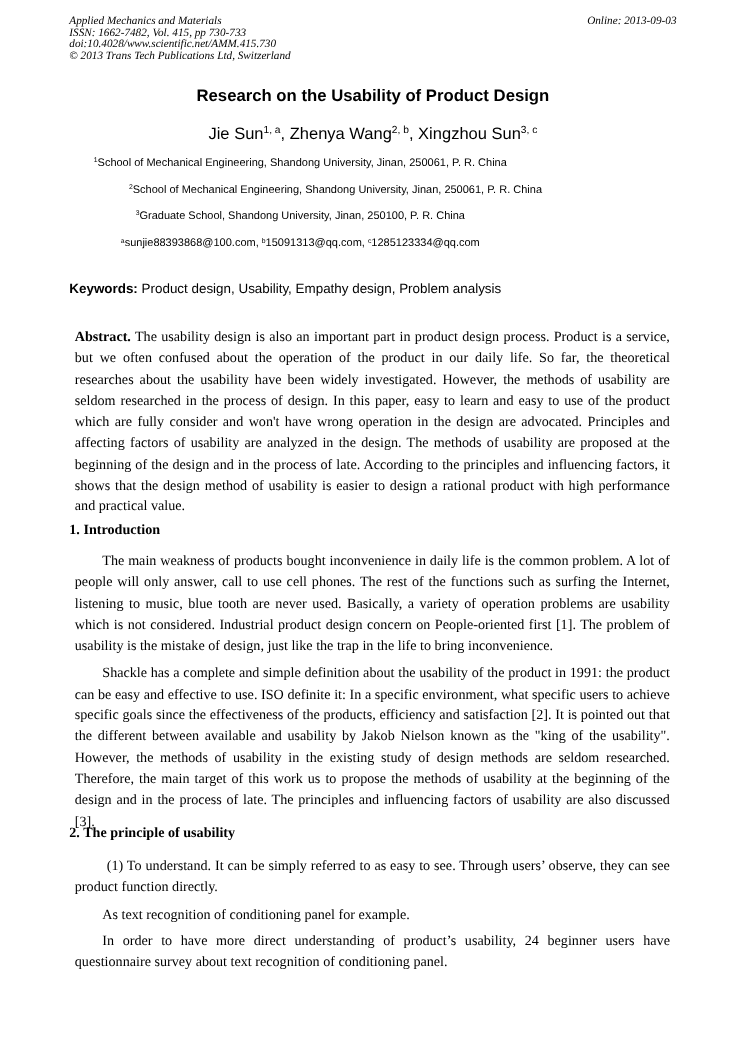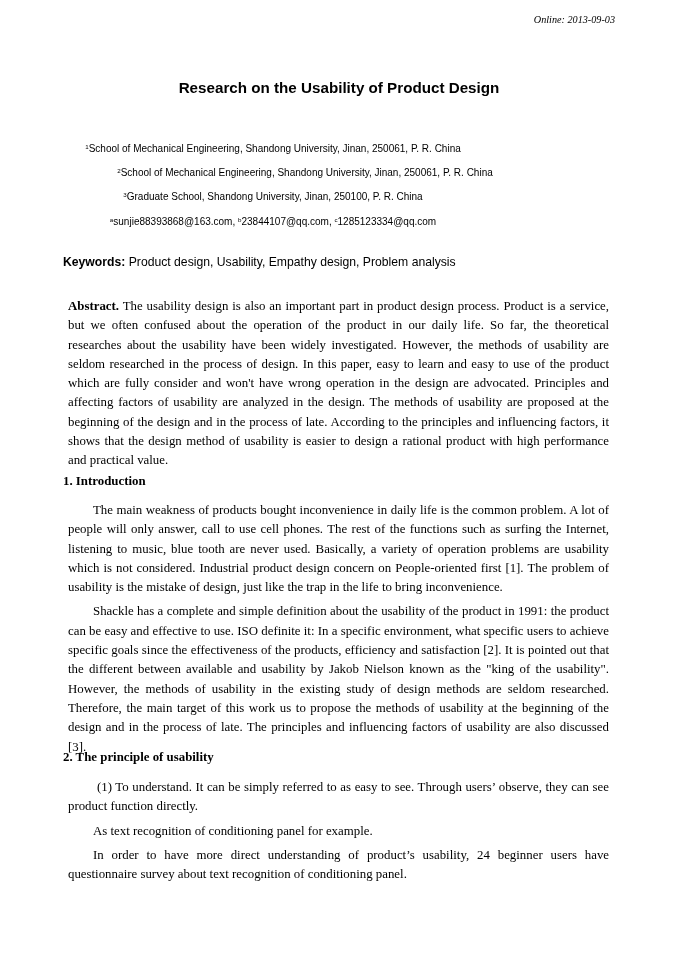--- a/index.html
+++ b/index.html
@@ -22,29 +22,38 @@
   .indent { text-indent: 25px; }
   .indent2 { text-indent: 29px; }
   .section-heading { position: absolute; left: 63px; font-family: "Liberation Serif", serif; font-weight: bold; font-size: 12.85px; }
   .abstract-label { font-weight: bold; }
 </style>
 </head>
 <body>
 
 <div class="page">
 
+  <div class="hdr-left">
+    <div>Applied Mechanics and Materials</div>
+    <div>ISSN: 1662-7482, Vol. 415, pp 730-733</div>
+    <div>doi:10.4028/www.scientific.net/AMM.415.730</div>
+    <div>© 2013 Trans Tech Publications Ltd, Switzerland</div>
+  </div>
   <div class="hdr-right">Online: 2013-09-03</div>
 
   <div class="title">Research on the Usability of Product Design</div>
 
+  <div class="authors">
+    <span>Jie Sun</span><sup>1, a</sup>, <span>Zhenya Wang</span><sup>2, b</sup>, <span>Xingzhou Sun</span><sup>3, c</sup>
+  </div>
 
   <div class="aff" style="top:143px;"><sup>1</sup><span>School of Mechanical Engineering, Shandong University, Jinan, 250061, P. R. China</span></div>
   <div class="aff" style="top:167px;padding-left:32px;"><sup>2</sup><span>School of Mechanical Engineering, Shandong University, Jinan, 250061, P. R. China</span></div>
   <div class="aff" style="top:191px;"><sup>3</sup><span>Graduate School, Shandong University, Jinan, 250100, P. R. China</span></div>
-  <div class="aff" style="top:216px;"><sup>a</sup><span>sunjie88393868@163.com</span>, <sup>b</sup><span>23844107@qq.com</span>, <sup>c</sup><span>1285123334@qq.com</span></div>
+  <div class="aff" style="top:216px;"><sup>a</sup><span>sunjie88393868@100.com</span>, <sup>b</sup><span>15091313@qq.com</span>, <sup>c</sup><span>1285123334@qq.com</span></div>
 
   <div class="keywords">
     <b>Keywords:</b>&nbsp;<span>Product design, Usability, Empathy design, Problem analysis</span>
   </div>
 
   <div class="body-text" style="top:292px;">
     <p><span class="abstract-label">Abstract.</span> <span>The usability design is also an important part in product design process. Product is a service, but we often confused about the operation of the product in our daily life. So far, the theoretical researches about the usability have been widely investigated. However, the methods of usability are seldom researched in the process of design. In this paper, easy to learn and easy to use of the product which are fully consider and won't have wrong operation in the design are advocated. Principles and affecting factors of usability are analyzed in the design. The methods of usability are proposed at the beginning of the design and in the process of late. According to the principles and influencing factors, it shows that the design method of usability is easier to design a rational product with high performance and practical value.</span></p>
   </div>
 
   <div class="section-heading" style="top:474px;">1. Introduction</div>

